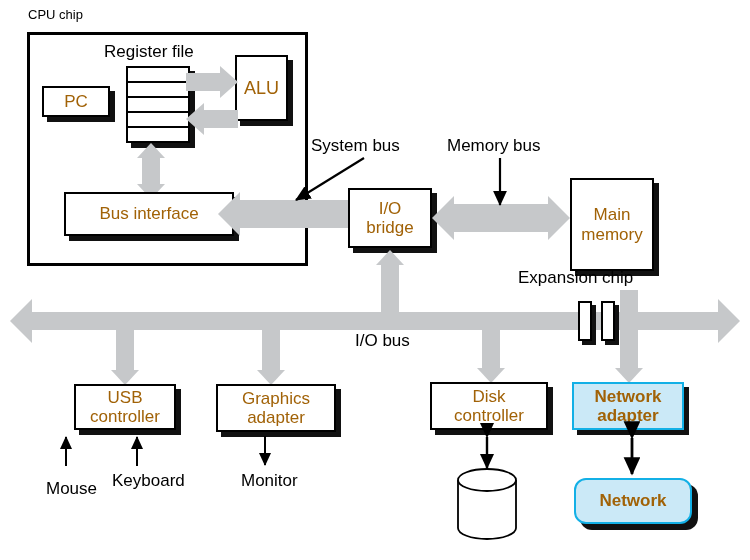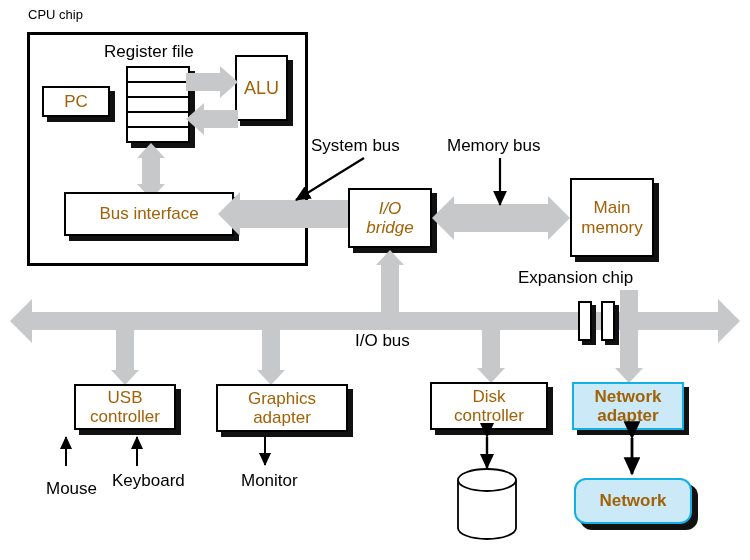--- a/index.html
+++ b/index.html
@@ -144,32 +144,32 @@
   <div class="box" style="left:44px; top:192px; width:170px; height:44px; font-size:17px;margin-left:20px;">
     <span class="box-label">Bus interface</span>
   </div>
 
   <div class="gbar" style="left:240px; top:200px; width:108px; height:28px;"></div>
   <div class="ghead left" style="left:218px; top:192px;"></div>
   <div class="ghead right" style="left:348px; top:192px;"></div>
 
   <div class="plain-text" style="left:311px; top:136px; font-size:17px;">System bus</div>
 
-  <div class="box" style="left:348px; top:188px; width:84px; height:60px; font-size:17px;font-style:italic;">
+  <div class="box" style="left:348px; top:188px; width:84px; height:60px; font-size:17px;">
     <span class="box-label">I/O
 bridge</span>
   </div>
 
   <div class="gbar" style="left:454px; top:204px; width:94px; height:28px;"></div>
   <div class="ghead left" style="left:432px; top:196px;"></div>
   <div class="ghead right" style="left:548px; top:196px;"></div>
 
   <div class="plain-text" style="left:447px; top:136px; font-size:17px;">Memory bus</div>
 
-  <div class="box" style="left:570px; top:178px; width:84px; height:79px; font-size:17px;">
+  <div class="box" style="left:570px; top:178px; width:84px; height:93px; font-size:17px;">
     <span class="box-label">Main
 memory</span>
   </div>
 
   <div class="gbar" style="left:381px; top:265px; width:18px; height:52px;"></div>
   <div class="ghead sm-up" style="left:376px; top:250px;"></div>
 
   <div class="plain-text" style="left:518px; top:268px; font-size:17px;">Expansion chip</div>
 
   <div class="gbar" style="left:32px; top:312px; width:686px; height:18px;"></div>
@@ -191,21 +191,21 @@
   <div class="ghead sm-down" style="left:477px; top:368px;"></div>
 
   <div class="gbar" style="left:620px; top:290px; width:18px; height:78px;"></div>
   <div class="ghead sm-down" style="left:615px; top:368px;"></div>
 
   <div class="box" style="left:74px; top:384px; width:102px; height:46px; font-size:17px;">
     <span class="box-label">USB
 controller</span>
   </div>
 
-  <div class="box" style="left:216px; top:384px; width:132px; height:48px; font-size:17px;">
+  <div class="box" style="left:216px; top:384px; width:120px; height:48px; font-size:17px;">
     <span class="box-label">Graphics
 adapter</span>
   </div>
 
   <div class="box" style="left:430px; top:382px; width:118px; height:48px; font-size:17px;">
     <span class="box-label">Disk
 controller</span>
   </div>
 
   <div class="box cyan" style="left:572px; top:382px; width:112px; height:48px; font-size:17px;">

